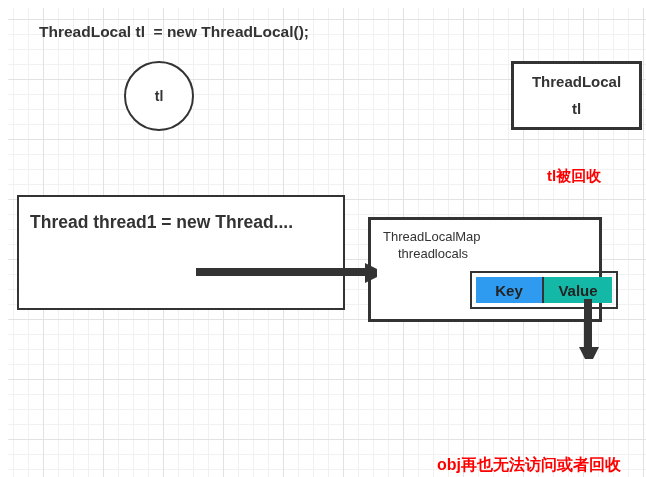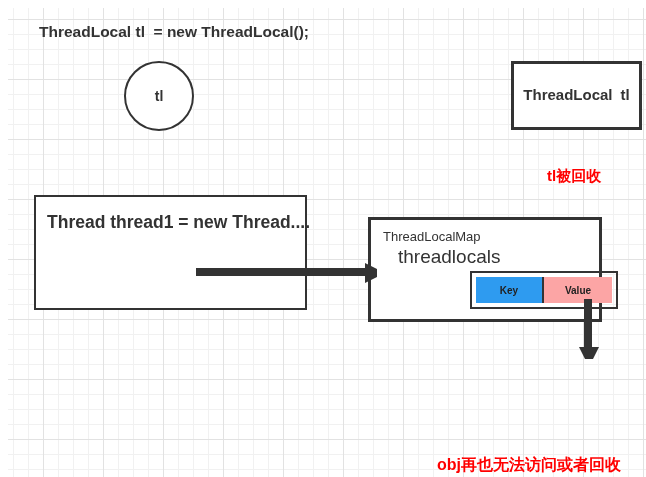--- a/index.html
+++ b/index.html
@@ -35,61 +35,61 @@
     display: flex; flex-direction: column;
     align-items: center; justify-content: center;
     font-weight: bold; color: #333;
     text-align: center; line-height: 1.15;
   }
   .tl-circle { left: 116px; top: 53px; font-size: 14px; }
   .threadlocals-circle { left: 117px; top: 226px; font-size: 13px; z-index: 3; }
   .threadlocal-box {
     left: 503px; top: 53px; width: 131px; height: 69px;
     border: 3px solid #333; background: #fff;
-    display: flex; flex-direction: row;
+    display: flex; flex-direction: column;
     align-items: center; justify-content: center;
     font-size: 15px; font-weight: bold; color: #333; line-height: 1.25;
   }
   .note {
     color: #ff0000; font-weight: bold; white-space: nowrap;
   }
   .tl-note { left: 535px; top: 155px; font-size: 15px; }
   .obj-note { left: 425px; top: 443px; font-size: 16px; text-align: center; }
   .thread-box {
-    left: 26px; top: 187px; width: 273px; height: 115px;
+    left: 9px; top: 187px; width: 328px; height: 115px;
     border: 2.5px solid #333; background: #fff; z-index: 1;
   }
   .thread-box-title {
     position: absolute; left: 7px; top: 11px;
     font-size: 17.5px; font-weight: bold; color: #333;
     white-space: nowrap;
   }
   .map-box {
     left: 360px; top: 209px; width: 234px; height: 105px;
     border: 3px solid #333; background: #fff; z-index: 1; text-align: right;
   }
   .map-title {
     position: absolute; left: 8px; top: 5px;
     font-size: 13px; color: #333;
   }
   .map-subtitle {
     position: absolute; left: 23px; top: 22px;
-    font-size: 19px; color: #333;
+    font-size: 13px; color: #333;
   }
   .kv-row {
     position: absolute; left: 99px; top: 51px;
     display: flex; border: 2.5px solid #333;
   }
   .kv-cell {
     width: 68px; height: 26px;
     display: flex; align-items: center; justify-content: center;
-    font-size: 10px; font-weight: bold; color: #222;
+    font-size: 15px; font-weight: bold; color: #222;
   }
   .kv-key { background: #2e9bf0; border-right: 2.5px solid #333; }
-  .kv-value { background: #fca5a5; }
+  .kv-value { background: #14b8a6; }
   .object-box {
     left: 527px; top: 352px; width: 101px; height: 70px;
     border: 2.5px solid #333; background: #fff;
     display: flex; align-items: center; justify-content: center;
     font-size: 14.5px; font-weight: bold; color: #333;
   }
   .arrow-line-h { left: 188px; top: 260px; width: 171px; height: 2.5px; background: #333; z-index: 2; }
   .arrow-head-right {
     left: 357px; top: 255px; width: 0; height: 0; z-index: 2;
     border-left: 12px solid #333;

